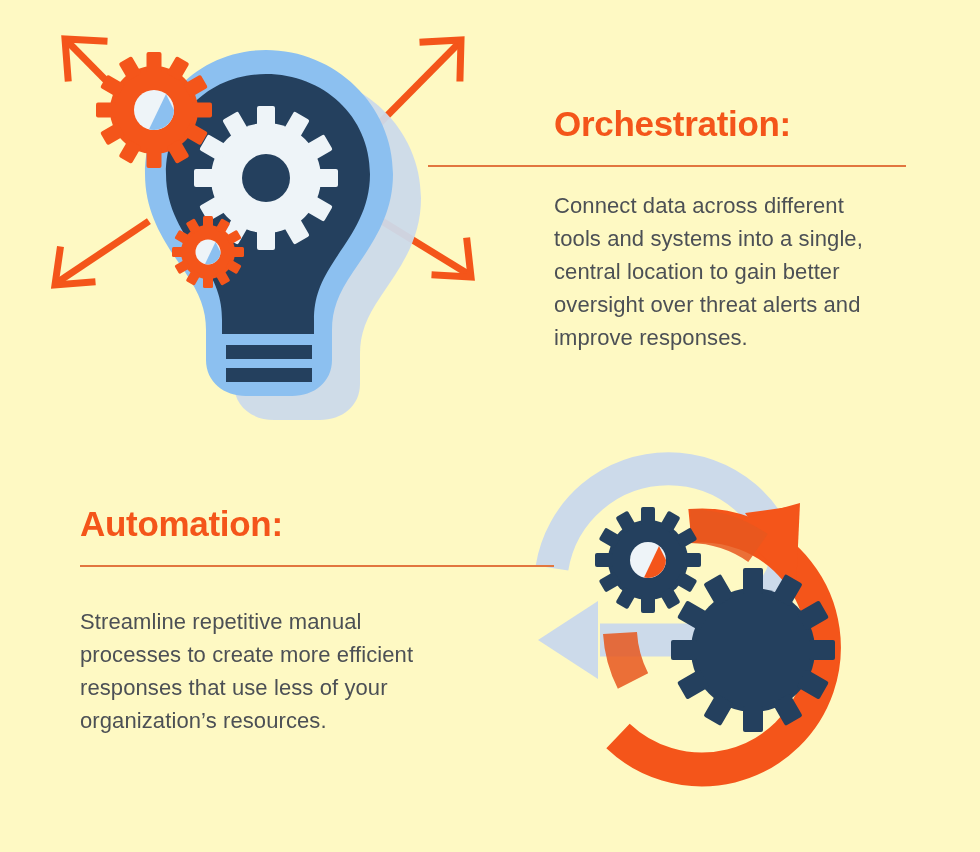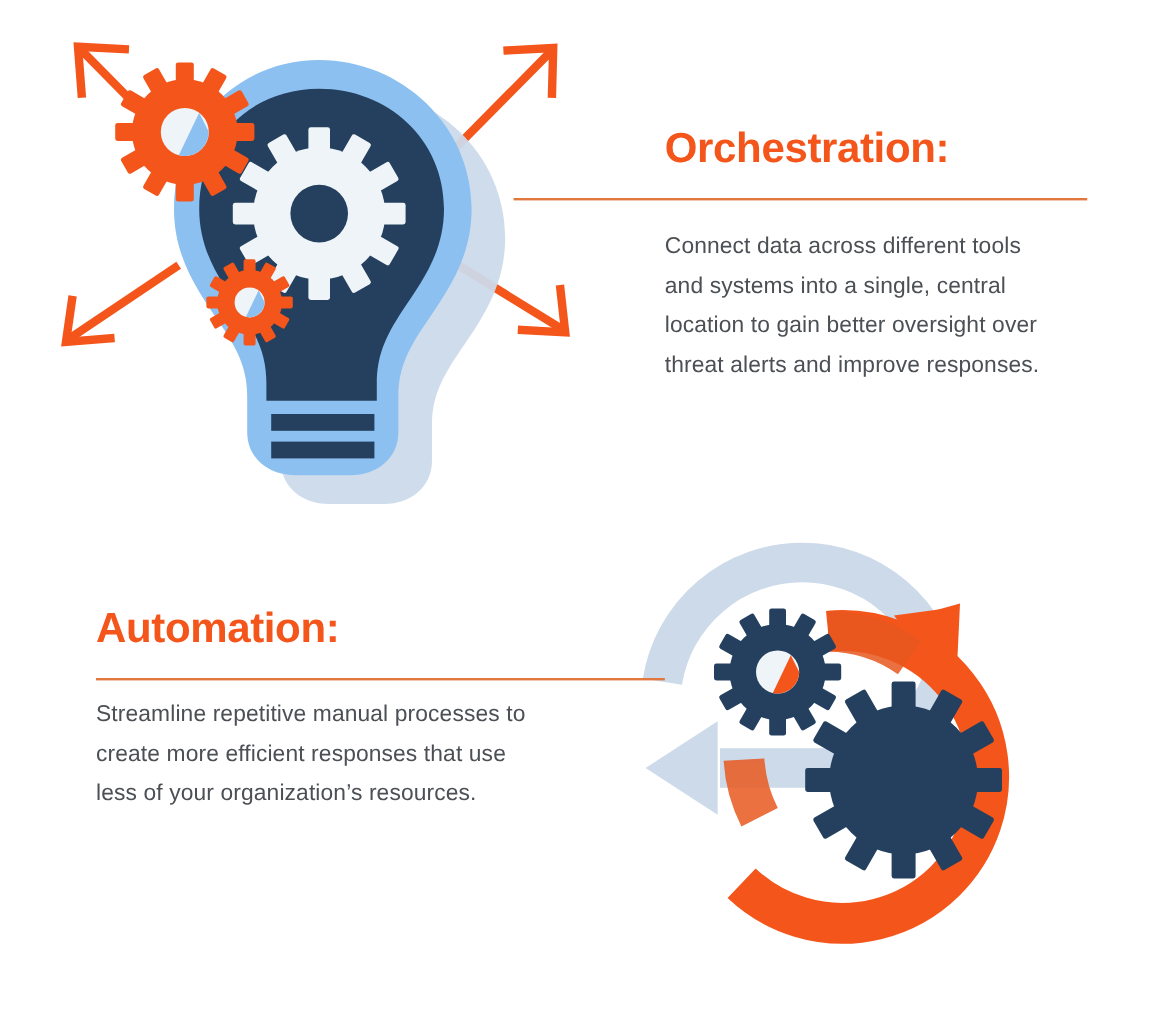--- a/index.html
+++ b/index.html
@@ -12,21 +12,21 @@
     background: #e5e9eb;
     font-family: "Liberation Sans", sans-serif;
     overflow: hidden;
     position: relative;
   }
 
   .stage {
     position: relative;
     width: 980px;
     height: 852px;
-    background: #ffffff;
+    background: #fef9c3;
   }
 
   
   .block-orchestration {
     position: absolute;
     left: 428px;
     top: 106px;
     width: 478px;
   }
   .block-automation {
@@ -57,32 +57,32 @@
     background: #e2763f;
     margin-top: 22px;
     width: 100%;
   }
   .divider-automation {
     background: #e2763f;
   }
 
   .body-text {
     margin: 0;
-    font-size: 19px;
+    font-size: 22px;
     line-height: 33px;
     color: #4c5055;
     letter-spacing: 0.1px;
   }
   .body-orchestration {
     padding-left: 126px;
     padding-top: 22px;
     width: 330px;
   }
   .body-automation {
-    padding-top: 12px;
+    padding-top: 38px;
     width: 360px;
   }
 
   
   .illus-bulb {
     position: absolute;
     left: 26px;
     top: 20px;
     width: 480px;
     height: 400px;

